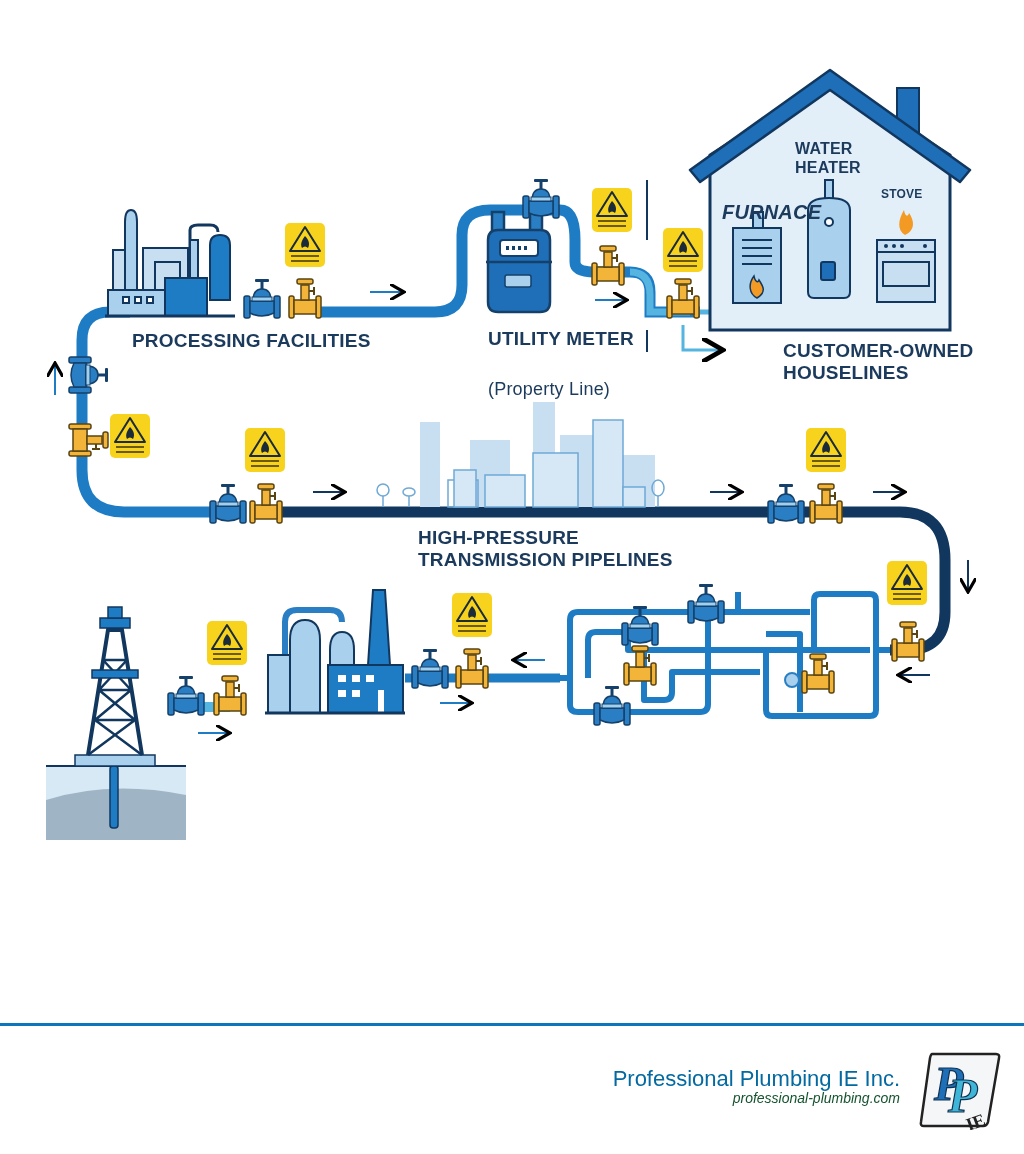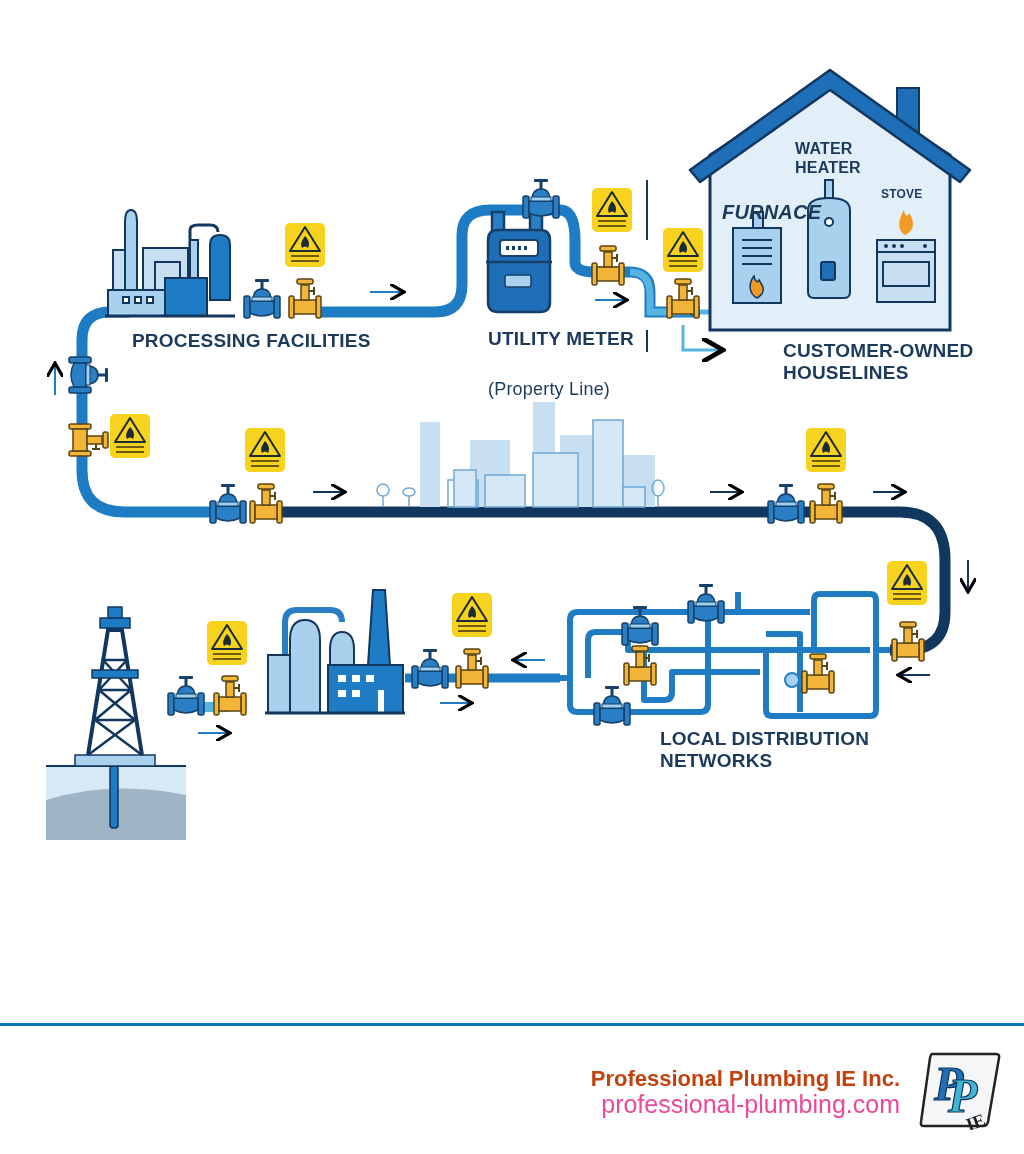--- a/index.html
+++ b/index.html
@@ -4,22 +4,22 @@
 <style>
   html,body{margin:0;padding:0;background:#ffffff;}
   body{width:1024px;height:1154px;position:relative;overflow:hidden;font-family:"Liberation Sans","DejaVu Sans",sans-serif;}
   .canvas{position:absolute;left:0;top:0;width:1024px;height:1020px;}
   .canvas svg{position:absolute;left:0;top:0;}
   .label{position:absolute;color:#1b3a5c;font-weight:bold;font-size:19px;line-height:22px;letter-spacing:0.2px;text-transform:uppercase;white-space:nowrap;}
   .label.center{}
   .label .sub{display:block;font-weight:normal;text-transform:none;font-size:18px;color:#1b3a5c;margin-top:28px;}
   .footer-rule{position:absolute;left:0;top:1023px;width:1024px;height:3px;background:#0b76bb;}
   .footer{position:absolute;left:0;top:1026px;width:1024px;height:128px;background:#fff;}
-  .brand-name{position:absolute;right:124px;top:1066px;font-size:22px;font-weight:bold;color:#c2410c;white-space:nowrap;}
-  .brand-url{position:absolute;right:124px;top:1090px;font-size:25px;color:#ec4899;white-space:nowrap;}
+  .brand-name{position:absolute;right:124px;top:1066px;font-size:22px;font-weight:normal;color:#0369a1;white-space:nowrap;}
+  .brand-url{position:absolute;right:124px;top:1090px;font-size:14px;color:#14532d;white-space:nowrap;font-style:italic;}
   .logo{position:absolute;left:918px;top:1050px;width:84px;height:80px;}
 </style>
 </head>
 <body>
 
 <div class="canvas">
 <svg width="1024" height="1020" viewBox="0 0 1024 1020" xmlns="http://www.w3.org/2000/svg">
   <defs>
 
     <g id="warn">
@@ -262,25 +262,25 @@
     <span>HOUSELINES</span>
   </div>
 
   <div class="label" style="left:722px;top:201px;font-size:20px;font-style:italic;">FURNACE</div>
   <div class="label center" style="left:795px;top:139px;width:68px;font-size:16px;line-height:19px;">
     <span>WATER</span><br>
     <span>HEATER</span>
   </div>
   <div class="label" style="left:881px;top:183px;font-size:12px;">STOVE</div>
 
-
-  <div class="label center" style="left:660px;top:728px;width:200px;">
-    <span>LOCAL DISTRIBUTION</span><br>
-    <span>NETWORKS</span>
-  </div>
+  <div class="label center" style="left:418px;top:527px;width:240px;">
+    <span>HIGH-PRESSURE</span><br>
+    <span>TRANSMISSION PIPELINES</span>
+  </div>
+
 
 </div>
 
 <div class="footer-rule"></div>
 <div class="footer"></div>
 <div class="brand-name">Professional Plumbing IE Inc.</div>
 <div class="brand-url">professional-plumbing.com</div>
 <div class="logo">
   <svg width="84" height="80" viewBox="0 0 84 80" xmlns="http://www.w3.org/2000/svg">
     <path d="M14,4 L78,4 Q82,4 81,8 L70,72 Q69,76 65,76 L6,76 Q2,76 3,72 L12,8 Q13,4 14,4 Z" fill="#f4f6f8" stroke="#222" stroke-width="2.5"></path>

